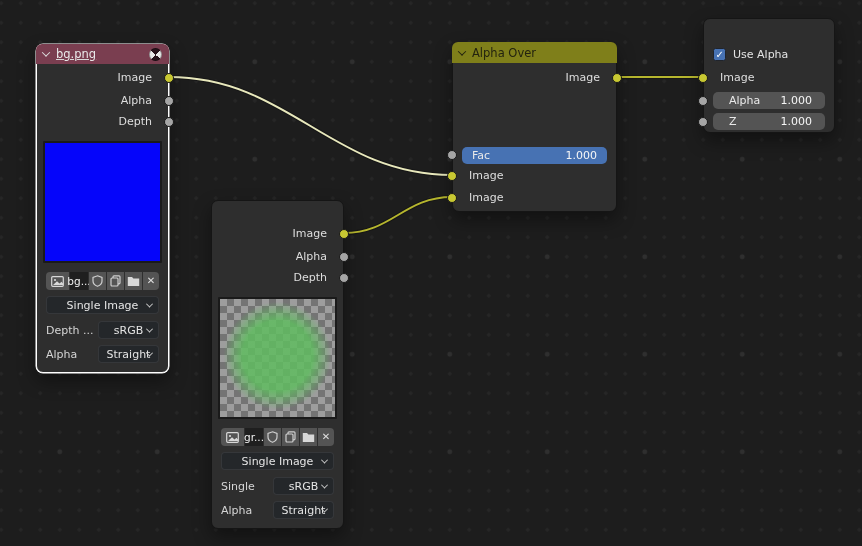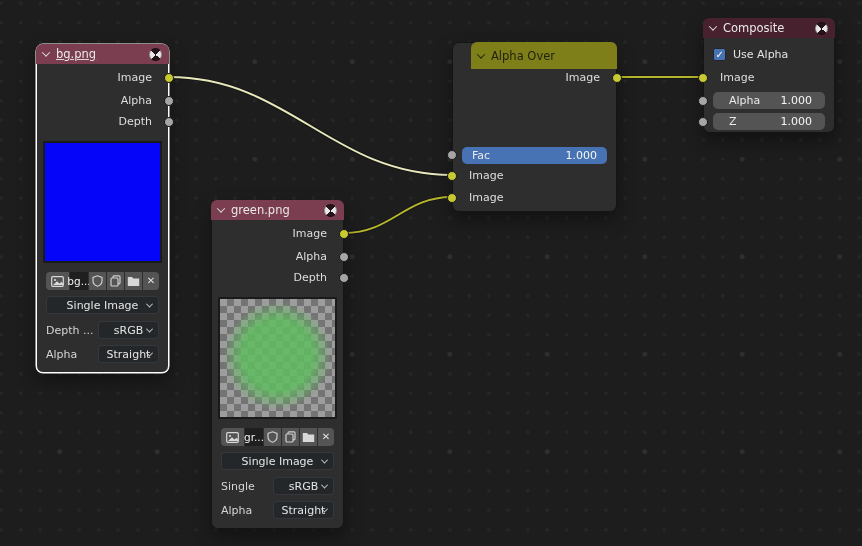--- a/index.html
+++ b/index.html
@@ -169,26 +169,20 @@
   <div class="prop-row" style="top:300px;">
     <span class="plabel">Alpha</span>
     <span class="dropdown">
       <span>Straight</span>
       <span class="dchev"></span>
     </span>
   </div>
 </div>
 
 <div class="node" style="left:211px;top:200px;width:133px;height:329px;">
-  <div class="header" style="background:var(--image-header);">
-    <span class="chev"></span>
-    <span class="title">green.png</span>
-    <span class="spacer"></span>
-    <span class="ball-icon"></span>
-  </div>
   <span class="out-label" style="top:24px;">Image</span>
   <span class="out-label" style="top:47px;">Alpha</span>
   <span class="out-label" style="top:68px;">Depth</span>
   <span class="sock img r" style="top:28px;"></span>
   <span class="sock val r" style="top:51px;"></span>
   <span class="sock val r" style="top:72px;"></span>
 
   <div class="preview checker-green" style="top:96px;"></div>
 
   <div class="file-row" style="top:227px;">
@@ -236,21 +230,21 @@
   <div class="prop-row" style="top:300px;">
     <span class="plabel">Alpha</span>
     <span class="dropdown">
       <span>Straight</span>
       <span class="dchev"></span>
     </span>
   </div>
 </div>
 
 <div class="node" style="left:452px;top:42px;width:165px;height:170px;">
-  <div class="header olive" style="background:var(--alpha-over-header);height:27px;margin-left:19px;">
+  <div class="header olive" style="background:var(--alpha-over-header);height:21px;">
     <span class="chev"></span>
     <span class="title">Alpha Over</span>
   </div>
   <span class="out-label" style="top:26px;">Image</span>
   <span class="sock img r" style="top:30px;"></span>
 
 
 
   <div class="field slider" style="top:104px;">
     <span>Fac</span>
@@ -258,26 +252,20 @@
   </div>
   <span class="sock val l" style="top:107px;"></span>
 
   <span class="in-label" style="top:124px;">Image</span>
   <span class="in-label" style="top:146px;">Image</span>
   <span class="sock img l" style="top:128px;"></span>
   <span class="sock img l" style="top:150px;"></span>
 </div>
 
 <div class="node" style="left:703px;top:18px;width:132px;height:115px;">
-  <div class="header" style="background:var(--composite-header);">
-    <span class="chev"></span>
-    <span class="title">Composite</span>
-    <span class="spacer"></span>
-    <span class="ball-icon"></span>
-  </div>
 
   <div class="checkrow" style="left:9px;top:28px;">
     <span class="checkbox"></span>
     <span class="checklabel">Use Alpha</span>
   </div>
 
   <span class="in-label" style="top:50px;">Image</span>
   <span class="sock img l" style="top:54px;"></span>
 
   <div class="field indent" style="top:73px;">

